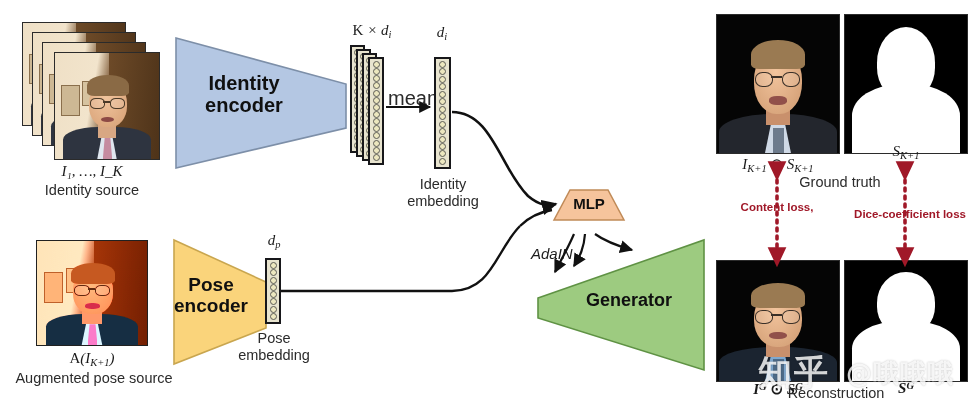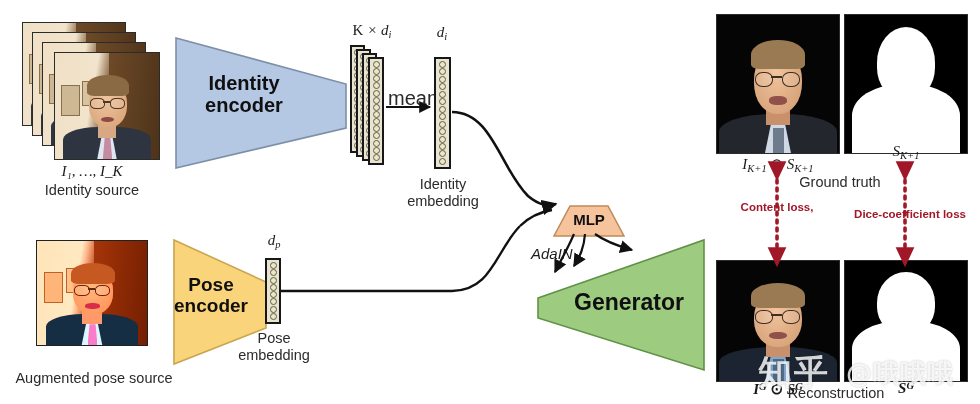--- a/index.html
+++ b/index.html
@@ -298,20 +298,23 @@
       <div class="shirt"></div>
     <div class="tie"></div>
       <div class="neck"></div>
       <div class="face"></div>
     <div class="hair"></div>
       <div class="gl l"></div>
       <div class="gl r"></div>
     <div class="glb"></div>
       <div class="mouth"></div>
   </div>
+  <div class="math" style="left:36px;top:350px;width:112px;">
+    <span class="rm">A</span>(<span>I</span><span class="sub">K+1</span>)
+  </div>
   <div class="cap" style="left:2px;top:370px;width:184px;">
     <span>Augmented pose source</span>
   </div>
 
   <div class="trap" style="left:172px;top:238px;width:96px;height:128px;">
     <svg width="96" height="128" viewBox="0 0 96 128">
       <polygon points="2,2 94,44 94,90 2,126" fill="#fad47b" stroke="#c9a64f" stroke-width="1.6"></polygon>
     </svg>
     <div class="tx" style="top:36px;left:-4px;right:14px;font-size:19px;">
       <div>Pose</div>
@@ -330,38 +333,38 @@
       <i></i>
       <i></i>
       <i></i>
       <i></i>
     </div>
   <div class="cap" style="left:218px;top:330px;width:112px;">
     <div>Pose</div>
     <div>embedding</div>
   </div>
 
-  <div class="trap" style="left:552px;top:204px;width:74px;height:34px;">
+  <div class="trap" style="left:552px;top:188px;width:74px;height:34px;">
     <svg width="74" height="34" viewBox="0 0 74 34">
       <polygon points="18,2 56,2 72,32 2,32" fill="#f6c49c" stroke="#c08a57" stroke-width="1.5"></polygon>
     </svg>
     <div class="tx" style="top:8px;font-size:15px;">
       <span>MLP</span>
     </div>
   </div>
 
   <div class="adain" style="left:531px;top:245px;">
     <span>AdaIN</span>
   </div>
 
   <div class="trap" style="left:536px;top:238px;width:170px;height:134px;">
     <svg width="170" height="134" viewBox="0 0 170 134">
       <polygon points="2,60 168,2 168,132 2,80" fill="#9dcb80" stroke="#5f9244" stroke-width="1.6"></polygon>
     </svg>
-    <div class="tx" style="top:52px;left:16px;right:0;font-size:23px;">
+    <div class="tx" style="top:52px;left:16px;right:0;font-size:18px;">
       <span>Generator</span>
     </div>
   </div>
 
   <div class="photo" style="left:716px;top:14px;width:124px;height:140px;">
     <div class="drk">
       <div class="suit"></div>
         <div class="shirt"></div>
         <div class="tie"></div>
       <div class="neck"></div>

